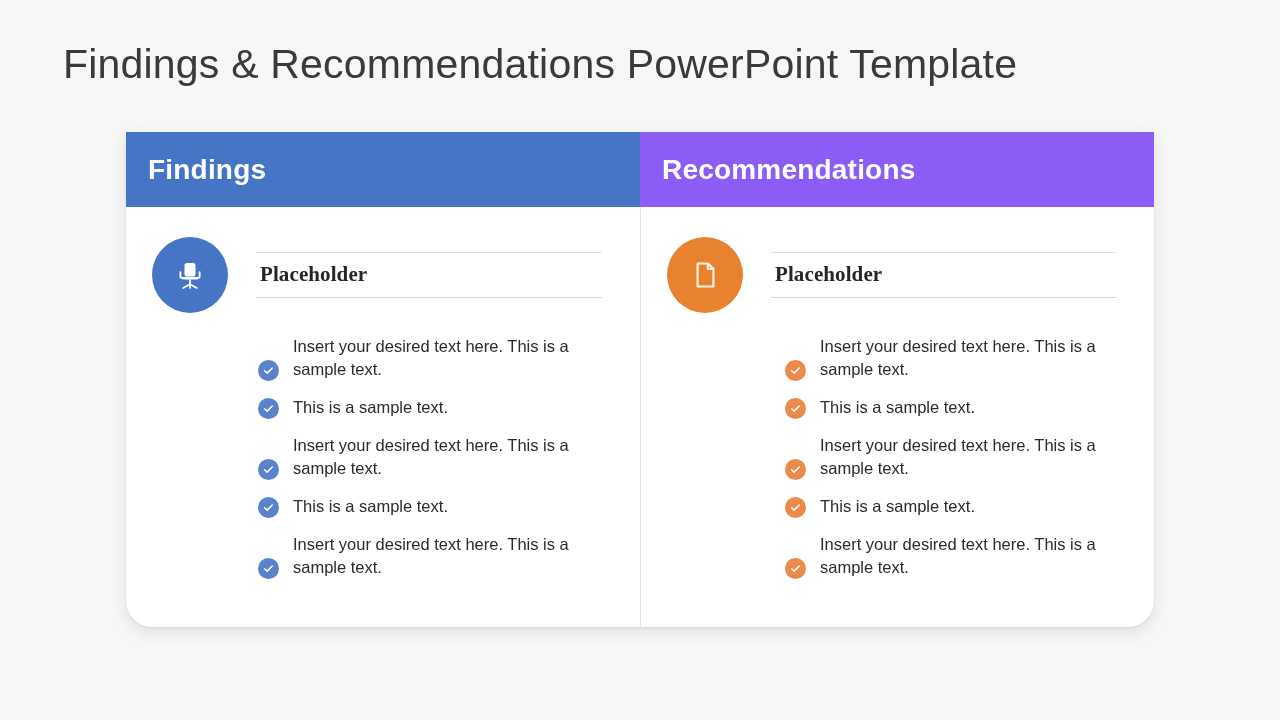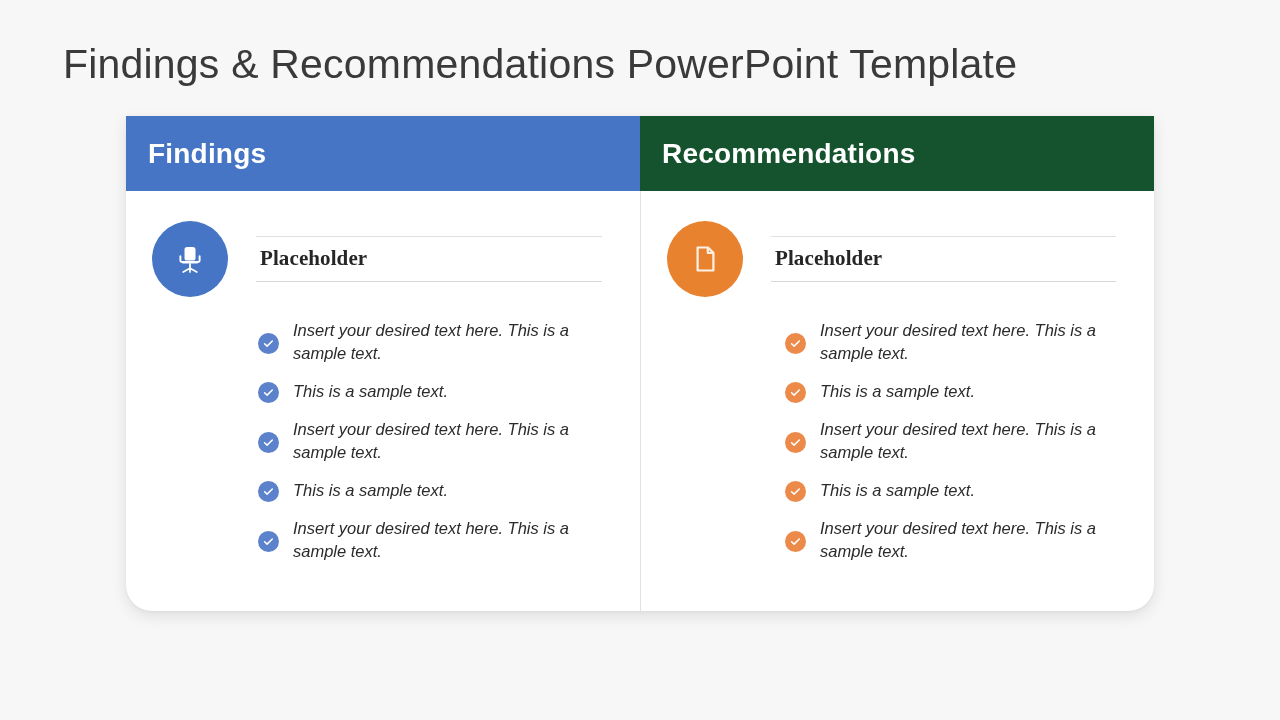--- a/index.html
+++ b/index.html
@@ -25,21 +25,21 @@
     color: #3a3a3a;
     letter-spacing: 0.2px;
     white-space: nowrap;
     line-height: 1.15;
   }
 
   
   .card {
     position: absolute;
     left: 126px;
-    top: 116px;
+    top: 132px;
     width: 1028px;
     height: 495px;
     background: #ffffff;
     border-bottom-left-radius: 26px;
     border-bottom-right-radius: 26px;
     box-shadow: 0 5px 16px rgba(0,0,0,0.10), 0 1px 3px rgba(0,0,0,0.05);
   }
 
   
   .header-row {
@@ -49,21 +49,21 @@
   }
   .header-cell {
     flex: 0 0 50%;
     width: 50%;
     display: flex;
     align-items: center;
     box-sizing: border-box;
     padding-left: 22px;
   }
   .header-cell.blue   { background: #4575c4; }
-  .header-cell.orange { background: #14532d; }
+  .header-cell.orange { background: #8b5cf6; }
   .header-label {
     color: #ffffff;
     font-size: 28px;
     font-weight: bold;
     letter-spacing: 0.2px;
     line-height: 1;
   }
 
   
   .body-row {
@@ -123,23 +123,22 @@
     margin: 22px 0 0 0;
     padding: 0 44px 0 132px;
     list-style: none;
   }
   .column.right .bullet-list {
     padding-left: 144px;
     padding-right: 36px;
   }
   .bullet-item {
     display: flex;
-    align-items: center;
+    align-items: flex-end;
     margin-bottom: 15px;
-    font-style: italic;
   }
   .check-circle {
     flex: 0 0 21px;
     width: 21px;
     height: 21px;
     border-radius: 50%;
     margin-top: 2px;
     display: flex;
     align-items: center;
     justify-content: center;

